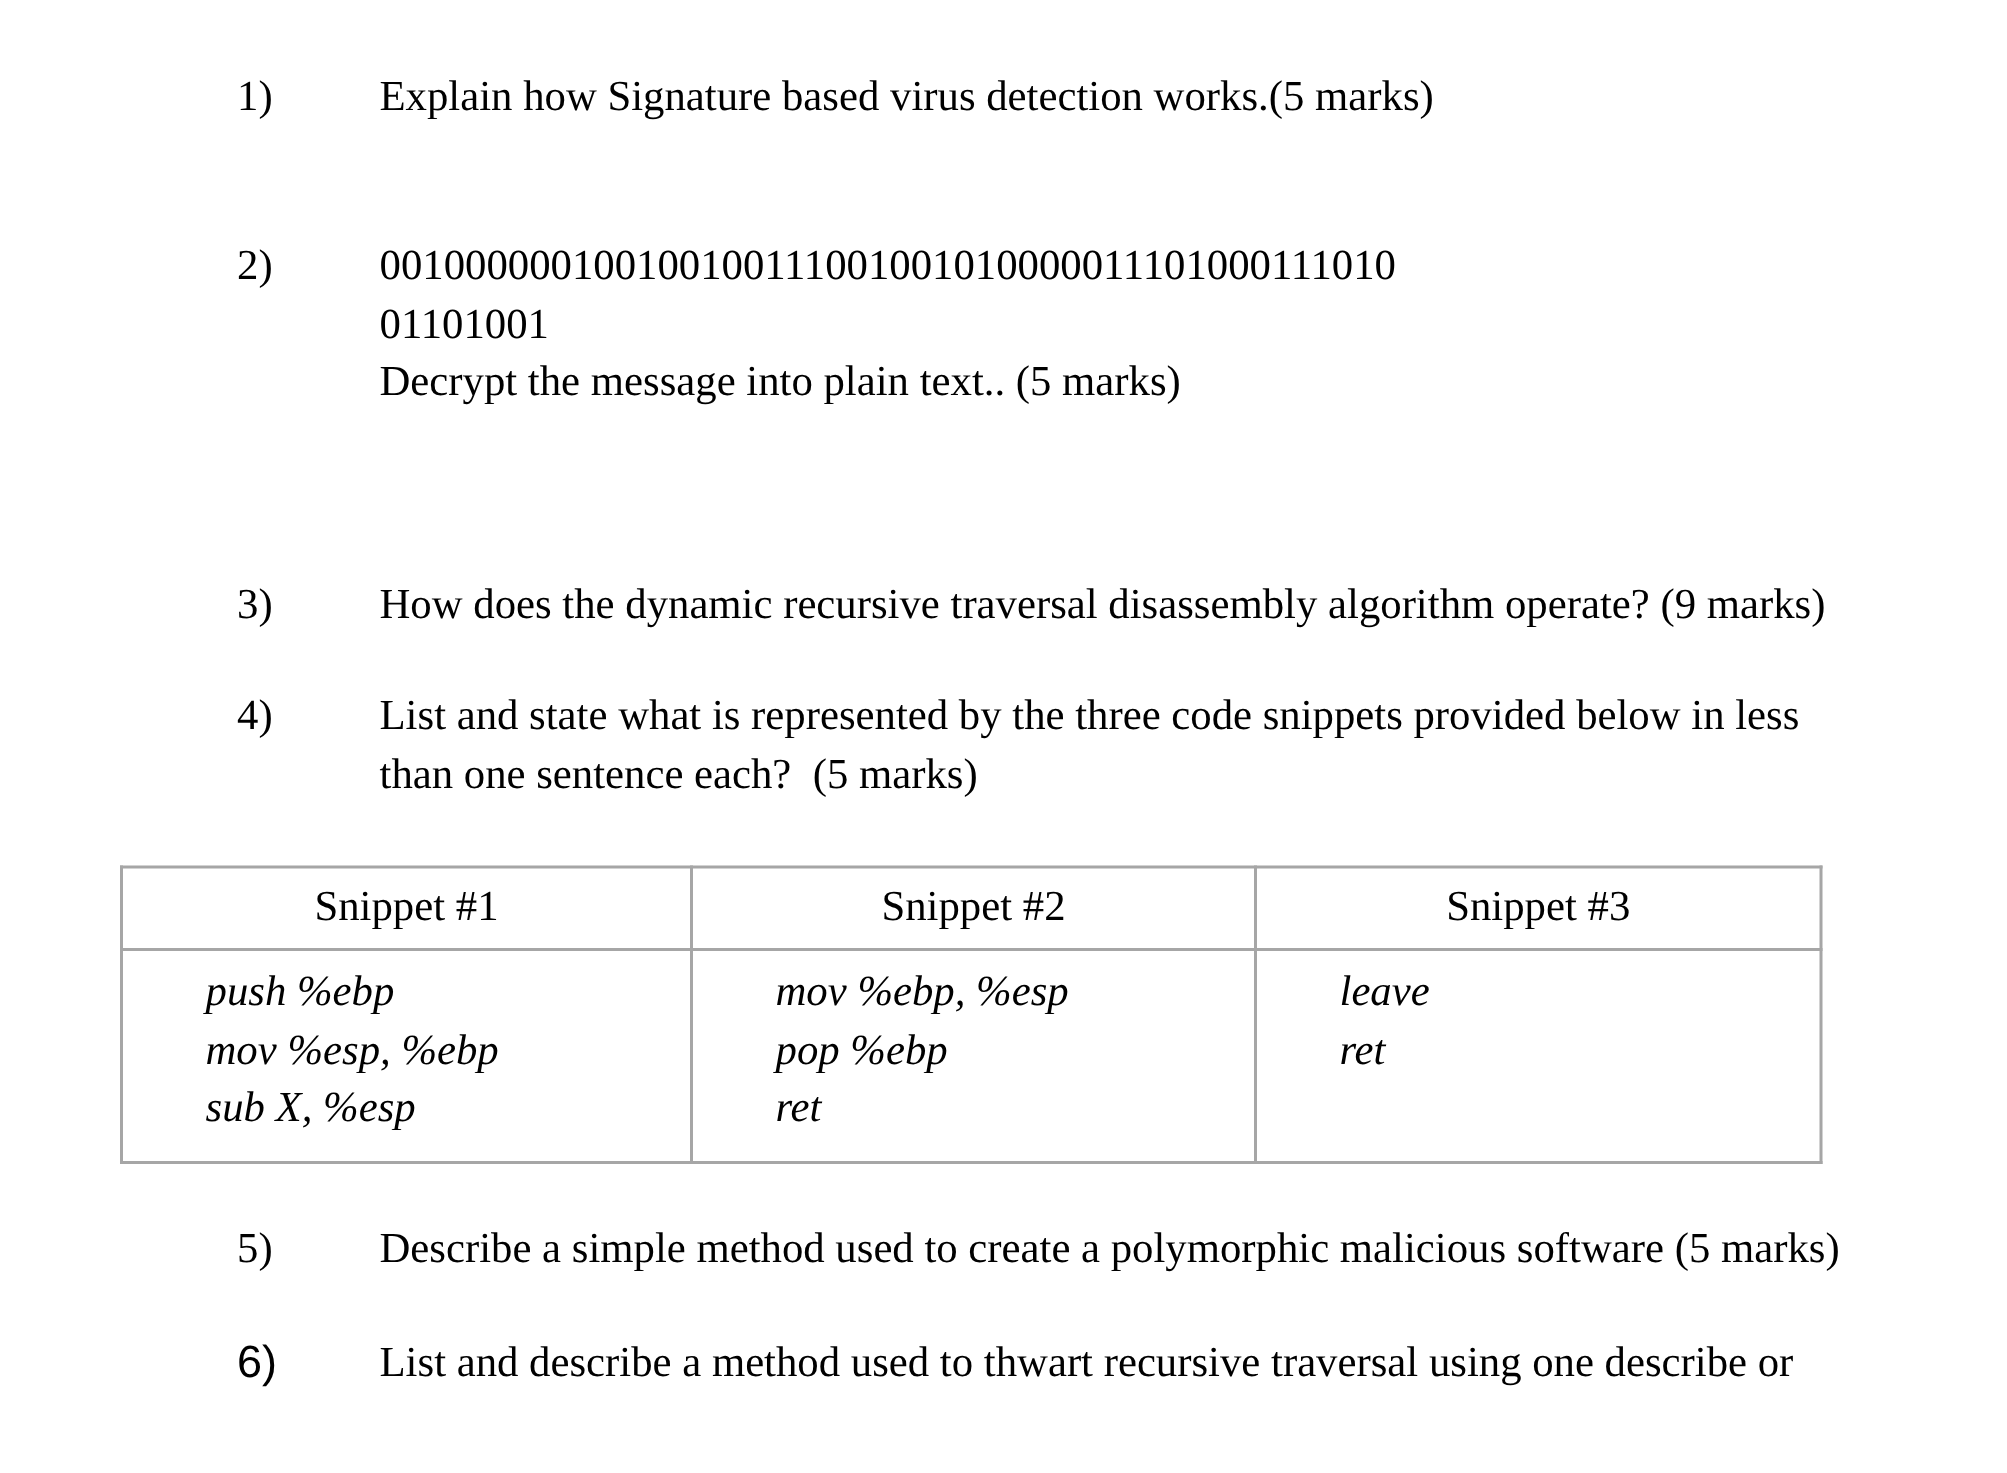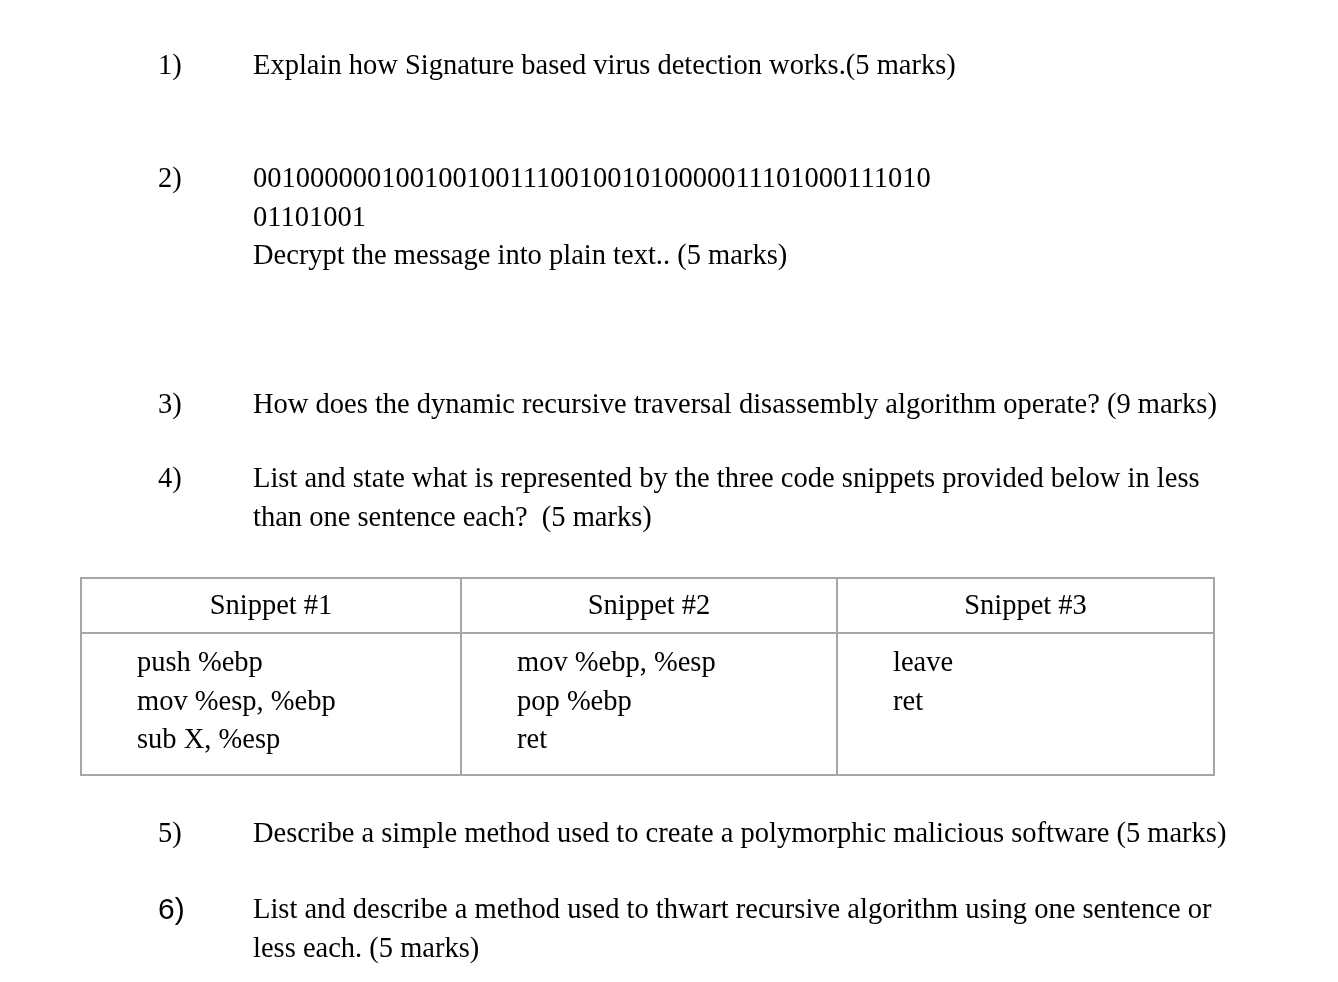--- a/index.html
+++ b/index.html
@@ -46,20 +46,21 @@
     font-weight: normal;
     font-size: 28.5px;
     text-align: center;
     vertical-align: middle;
     padding: 0;
   }
   .snippet-table td {
     height: 131px;
     vertical-align: top;
     padding: 9px 10px 0 55px;
+    font-style: italic;
   }
   .code-line { white-space: pre-wrap; }
 </style>
 </head>
 <body>
 
 <div class="page">
 
   <div class="question" style="top:46px">
     <span class="qnum">1)</span>
@@ -128,18 +129,17 @@
   <div class="question" style="top:814px">
     <span class="qnum">5)</span>
     <div class="qbody">
       <div class="qline">Describe a simple method used to create a polymorphic malicious software (5 marks)</div>
     </div>
   </div>
 
   <div class="question q6" style="top:890px">
     <span class="qnum">6)</span>
     <div class="qbody">
-      <div class="qline">List and describe a method used to thwart recursive algorithm using one sentence or</div>
-      <div class="qline">less each. (5 marks)</div>
+      <div class="qline">List and describe a method used to thwart recursive traversal using one describe or</div>
     </div>
   </div>
 
 </div>
 
 </body></html>

